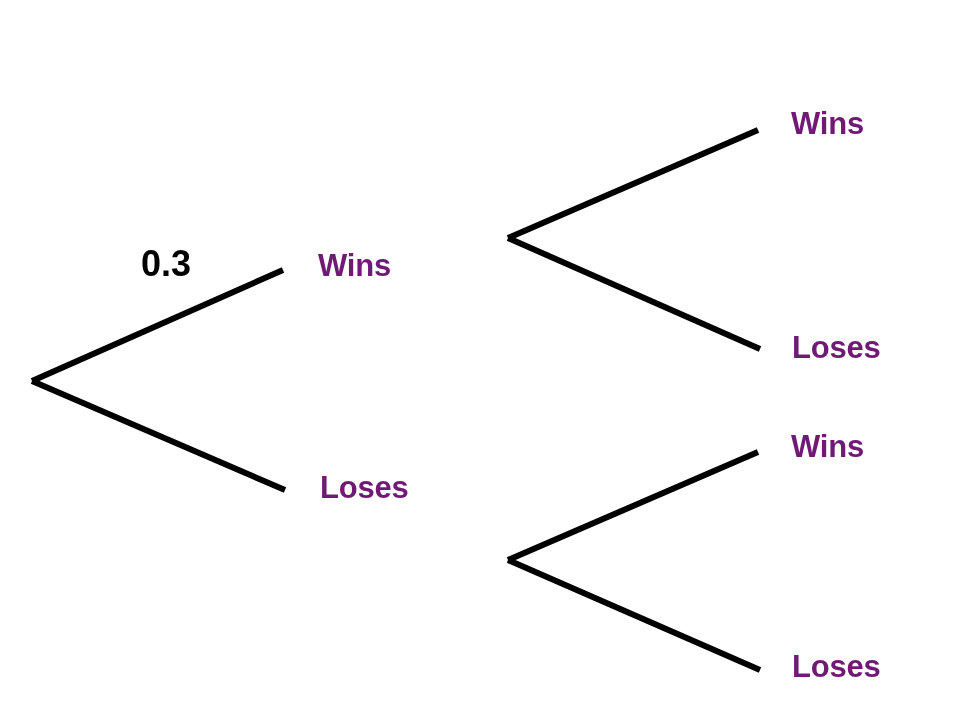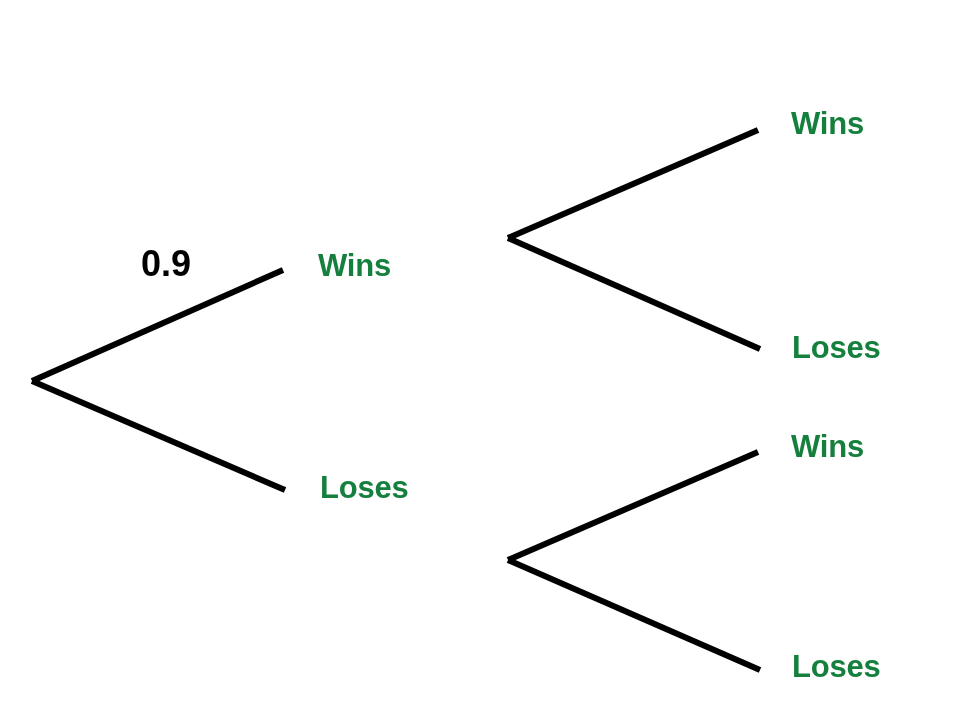--- a/index.html
+++ b/index.html
@@ -30,21 +30,21 @@
     stroke-width: 6;
     stroke-linecap: butt;
     fill: none;
   }
   .node-label {
     position: absolute;
     font-family: "Liberation Sans", sans-serif;
     font-weight: bold;
     font-size: 31px;
     line-height: 34px;
-    color: #15803d;
+    color: #701a75;
     white-space: nowrap;
     letter-spacing: -0.2px;
   }
   .prob-label {
     position: absolute;
     font-family: "Liberation Sans", sans-serif;
     font-weight: bold;
     font-size: 36px;
     line-height: 38px;
     color: #000000;
@@ -61,21 +61,21 @@
     <line class="branch-line" x1="32" y1="381" x2="283" y2="270"></line>
     <line class="branch-line" x1="32" y1="381" x2="285" y2="490"></line>
 
     <line class="branch-line" x1="508" y1="238" x2="758" y2="130"></line>
     <line class="branch-line" x1="508" y1="238" x2="760" y2="349"></line>
 
     <line class="branch-line" x1="508" y1="560" x2="758" y2="452"></line>
     <line class="branch-line" x1="508" y1="560" x2="760" y2="670"></line>
   </svg>
 
-  <div class="prob-label" style="left:141px; top:245px;">0.9</div>
+  <div class="prob-label" style="left:141px; top:245px;">0.3</div>
 
   <div class="node-label" style="left:318px; top:249px;">Wins</div>
   <div class="node-label" style="left:320px; top:471px;">Loses</div>
 
   <div class="node-label" style="left:791px; top:107px;">Wins</div>
   <div class="node-label" style="left:792px; top:331px;">Loses</div>
 
   <div class="node-label" style="left:791px; top:430px;">Wins</div>
   <div class="node-label" style="left:792px; top:650px;">Loses</div>
 

